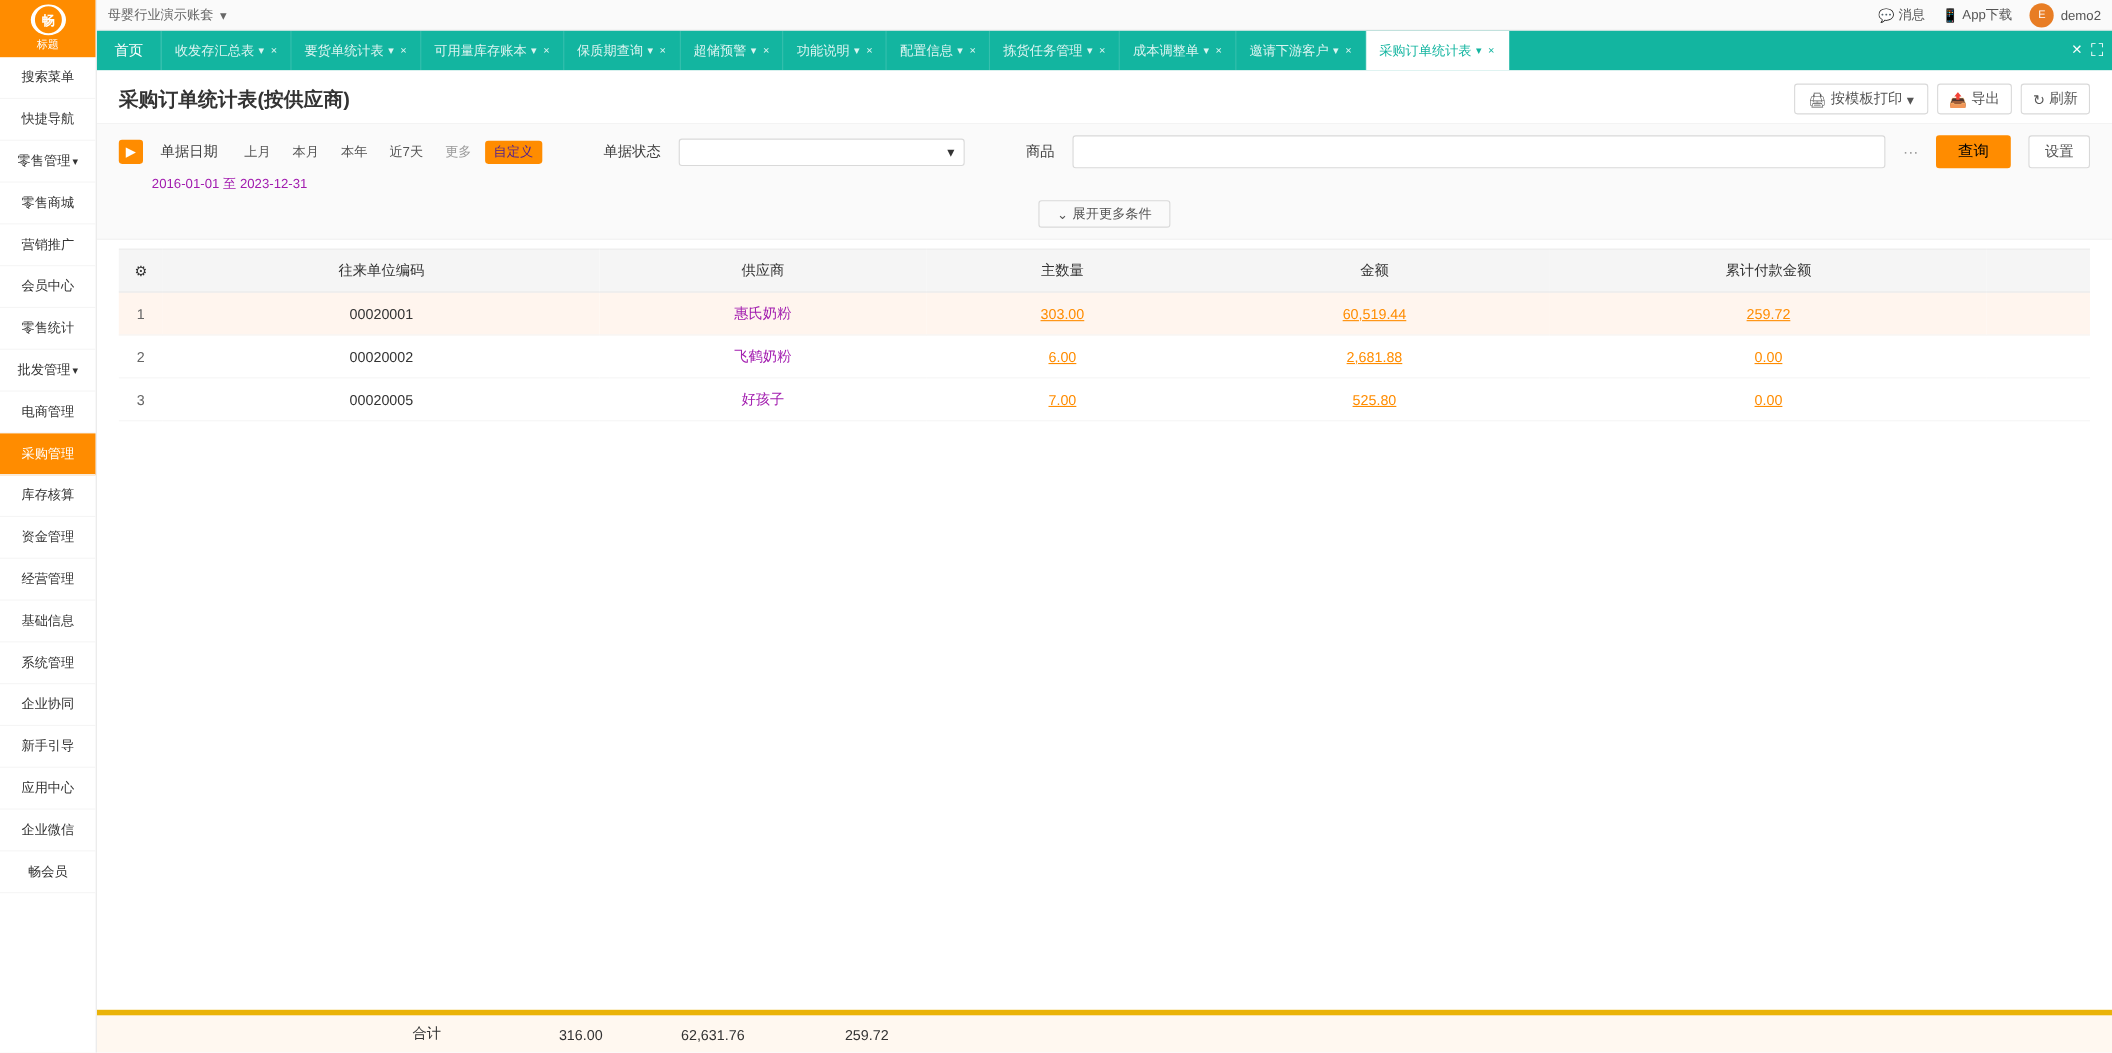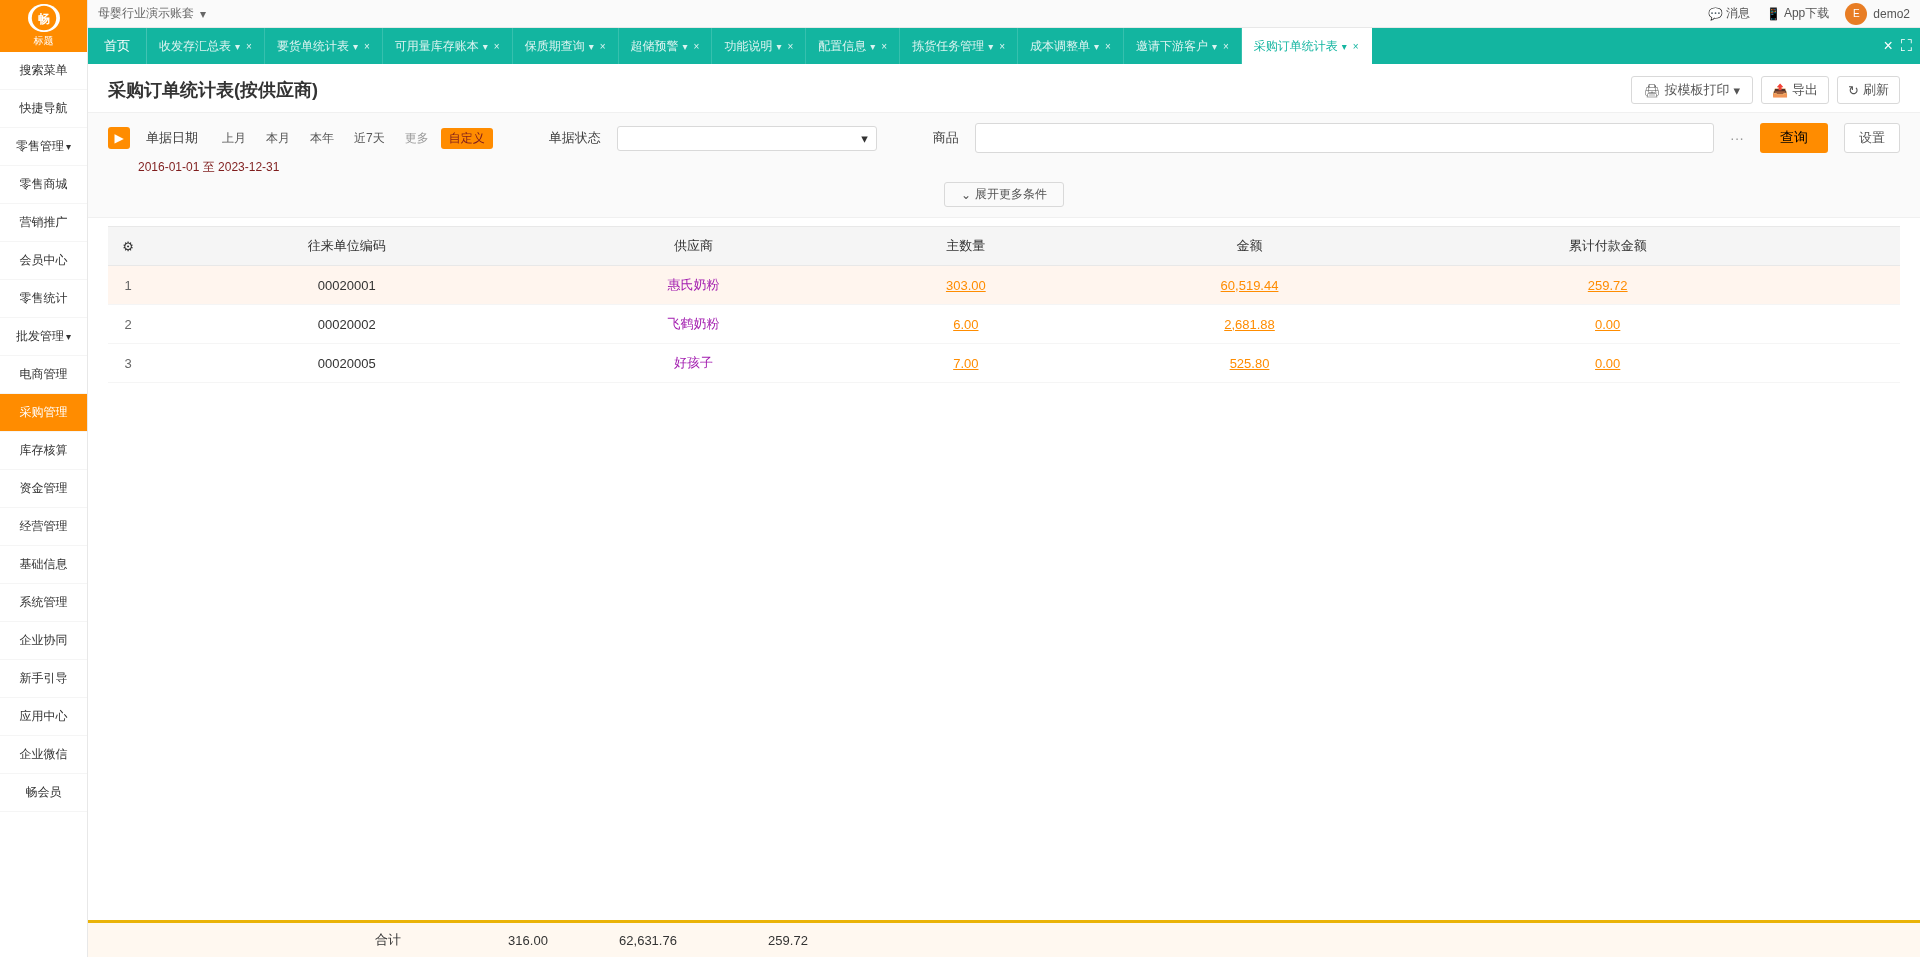--- a/index.html
+++ b/index.html
@@ -128,21 +128,21 @@
       border-bottom: 1px solid #f0f0f0;
     }
     .filter-row { display: flex; align-items: center; gap: 16px; margin-bottom: 6px; }
     .filter-label { font-size: 13px; color: #404040; white-space: nowrap; }
     .date-shortcuts { display: flex; align-items: center; gap: 4px; }
     .date-shortcut {
       padding: 2px 8px; border-radius: 3px; font-size: 12px; cursor: pointer; color: #555; border: none; background: transparent;
     }
     .date-shortcut.more { color: #999; }
     .date-badge {
-      background: #ff8c00; color: #7f1d1d; padding: 2px 8px; border-radius: 3px; font-size: 12px;
+      background: #ff8c00; color: #4c1d95; padding: 2px 8px; border-radius: 3px; font-size: 12px;
     }
     .filter-select {
       border: 1px solid #d9d9d9; border-radius: 3px; padding: 4px 8px; font-size: 13px; color: #333; background: #fff; width: 260px; cursor: pointer; display: flex; align-items: center; justify-content: space-between;
     }
     .filter-goods-input {
       border: 1px solid #d9d9d9; border-radius: 3px; padding: 4px 8px; font-size: 13px; color: #ccc; background: #fff; flex: 1; height: 30px;
     }
     .filter-more-btn {
       display: flex; align-items: center; gap: 4px; color: #13b5a0; font-size: 12px; cursor: pointer; padding: 4px 8px; border: 1px solid #13b5a0; border-radius: 3px;
     }
@@ -174,21 +174,21 @@
     }
     td.text-link { color: #ff8c00; text-decoration: underline; cursor: pointer; }
     tr.row-highlight { background: #fff5ee; }
     td.col-no { color: #666; }
     td.col-code { color: #333; }
 
     
     #table-footer {
       padding: 8px 20px;
       background: #fff8f0;
-      border-top: 3px solid #eab308;
+      border-top: 5px solid #eab308;
       display: flex;
       align-items: center;
     }
     .th-gear { width: 40px; }
 
     
     ::-webkit-scrollbar { width: 6px; height: 6px; }
     ::-webkit-scrollbar-track { background: #f1f1f1; }
     ::-webkit-scrollbar-thumb { background: #ccc; border-radius: 3px; }
   </style>
@@ -362,21 +362,21 @@
 
         <span class="filter-label" style="margin-left:40px;">商品</span>
         <input type="text" class="filter-goods-input" style="width: 400px; border: 1px solid rgb(217, 217, 217); border-radius: 3px; padding: 4px 8px; font-size: 13px;">
         <span style="color:#999;cursor:pointer;font-size:14px;">···</span>
 
         <button class="btn-query" style="margin-left:auto;">查询</button>
         <button class="btn-settings">设置</button>
       </div>
 
       <div class="filter-row" style="margin-left:30px;gap:4px;">
-        <span style="font-size:12px;color:#7f1d1d;">
+        <span style="font-size:12px;color:#a21caf;">
           <span>2016-01-01</span>
           <span> 至 </span>
           <span>2023-12-31</span>
         </span>
       </div>
 
       <div style="text-align:center;margin-top:4px;">
         <span class="filter-more-btn" style="display:inline-flex;border-color:#d9d9d9;color:#555;border-radius:3px;padding:3px 16px;font-size:12px;gap:4px;">
           <span>⌄</span>
           <span>展开更多条件</span>

